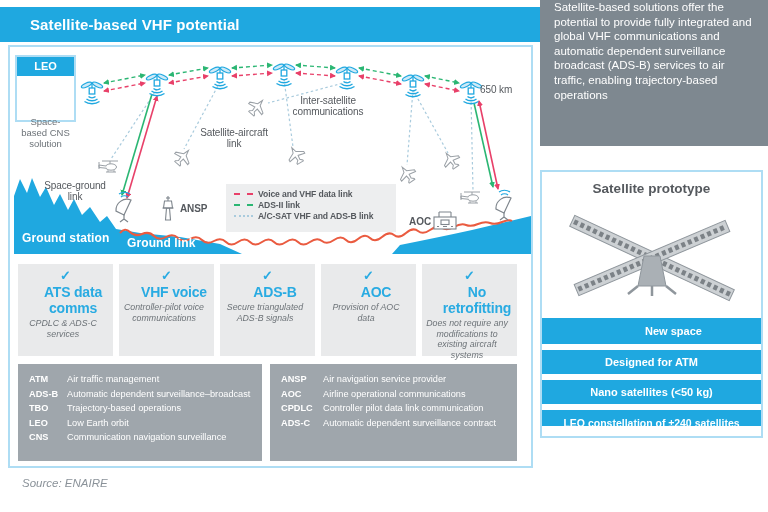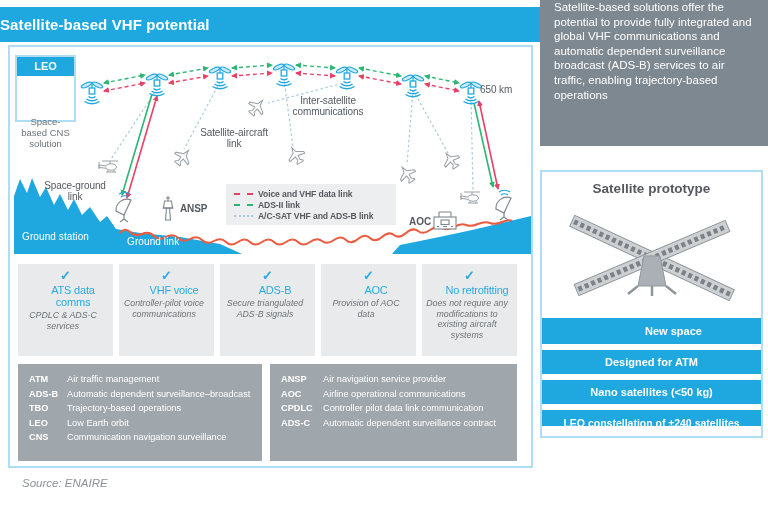--- a/index.html
+++ b/index.html
@@ -1,50 +1,50 @@
 <!DOCTYPE html>
 <html><head>
 <meta charset="utf-8">
 <style>
   * { margin:0; padding:0; box-sizing:border-box; }
   html,body { background:#fff; }
   body { font-family:"Liberation Sans", sans-serif; }
   .canvas { position:relative; width:768px; height:512px; background:#fff; overflow:hidden; }
 
   .header-bar { position:absolute; left:0; top:7px; width:588px; height:35px; background:#1FA8E0;
-    color:#fff; font-size:15px; font-weight:bold; line-height:35px; letter-spacing:.1px; }
+    color:#fff; font-size:15px; font-weight:bold; line-height:35px; padding-left:30px; letter-spacing:.1px; }
 
   .intro-box { position:absolute; left:540px; top:0; width:228px; height:146px; background:#7E8890;
     color:#fff; font-size:11.5px; line-height:1.27; padding:0 14px; }
 
   .main-panel { position:absolute; left:8px; top:45px; width:525px; height:423px;
     border:2px solid #AEDDF4; background:#fff; }
   .panel-inner { position:absolute; left:0; top:0; width:521px; height:419px; }
   .diagram-svg { position:absolute; left:0; top:0; }
 
   .leo-box { position:absolute; left:5px; top:8px; width:61px; height:67px; border:2px solid #AEDDF4; background:#fff; }
   .leo-head { background:#1FA8E0; color:#fff; font-size:11px; font-weight:bold; text-align:center; height:19px; line-height:19px; }
   .leo-sub { color:#6d7378; font-size:9.5px; text-align:center; line-height:1.18; padding:4px 2px 0 2px;margin-top:36px; }
 
   .dlabel { position:absolute; color:#55595E; font-size:10px; line-height:1.12; text-align:center; letter-spacing:-.1px; }
   .dlabel.small-bold { font-weight:bold; font-size:10px; }
-  .glabel { position:absolute; color:#fff; font-weight:normal; font-size:10px; letter-spacing:.1px; }
-
-  .legend { position:absolute; left:216px; top:137px; width:170px; height:41px; background:#EDEEEF; padding:4px 6px 0 8px; }
+  .glabel { position:absolute; color:#fff; font-weight:bold; font-size:12px; letter-spacing:.1px; }
+
+  .legend { position:absolute; left:216px; top:137px; width:170px; height:48px; background:#EDEEEF; padding:4px 6px 0 8px; }
   .legend-row { display:flex; align-items:center; height:11px; }
   .legend-swatch { width:19px; margin-right:5px; border-top-width:2px; }
   .sw-red { border-top:2px dashed #E84069; }
   .sw-green { border-top:2px dashed #2BB673; }
   .sw-blue { border-top:2px dotted #A9CBDD; }
   .legend-text { color:#55595E; font-size:8.6px; font-weight:bold; letter-spacing:-.1px; white-space:nowrap; }
 
   .features { position:absolute; left:8px; top:217px; width:499px; height:92px; display:flex; gap:6px; }
   .card { flex:1; background:#E9EAEB; text-align:center; padding-top:5px; }
   .card-check { color:#29ABE2; font-size:13px; font-weight:bold; line-height:1; }
-  .card-title { color:#29ABE2; font-size:11px; font-weight:normal; margin-top:2px; letter-spacing:-.2px;margin-left:15px; }
+  .card-title { color:#29ABE2; font-size:14px; font-weight:bold; margin-top:2px; letter-spacing:-.2px;margin-left:15px; }
   .card-desc { color:#6d7378; font-size:8.8px; font-style:italic; line-height:1.2; padding:2px 8px 0 3px; }
 
   .glossary { position:absolute; top:317px; height:97px; background:#9FA6AC; padding:10px 0 12px 11px; }
   .glossary.left { left:8px; width:244px; }
   .glossary.right { left:260px; width:247px; }
   .glos-row { display:flex; margin-bottom:4.5px; }
   .glos-abbr { color:#fff; font-weight:bold; font-size:9.2px; width:38px; flex:none; }
   .glossary.right .glos-abbr { width:42px; }
   .glos-def { color:#fff; font-size:9.2px; white-space:nowrap; }
 

